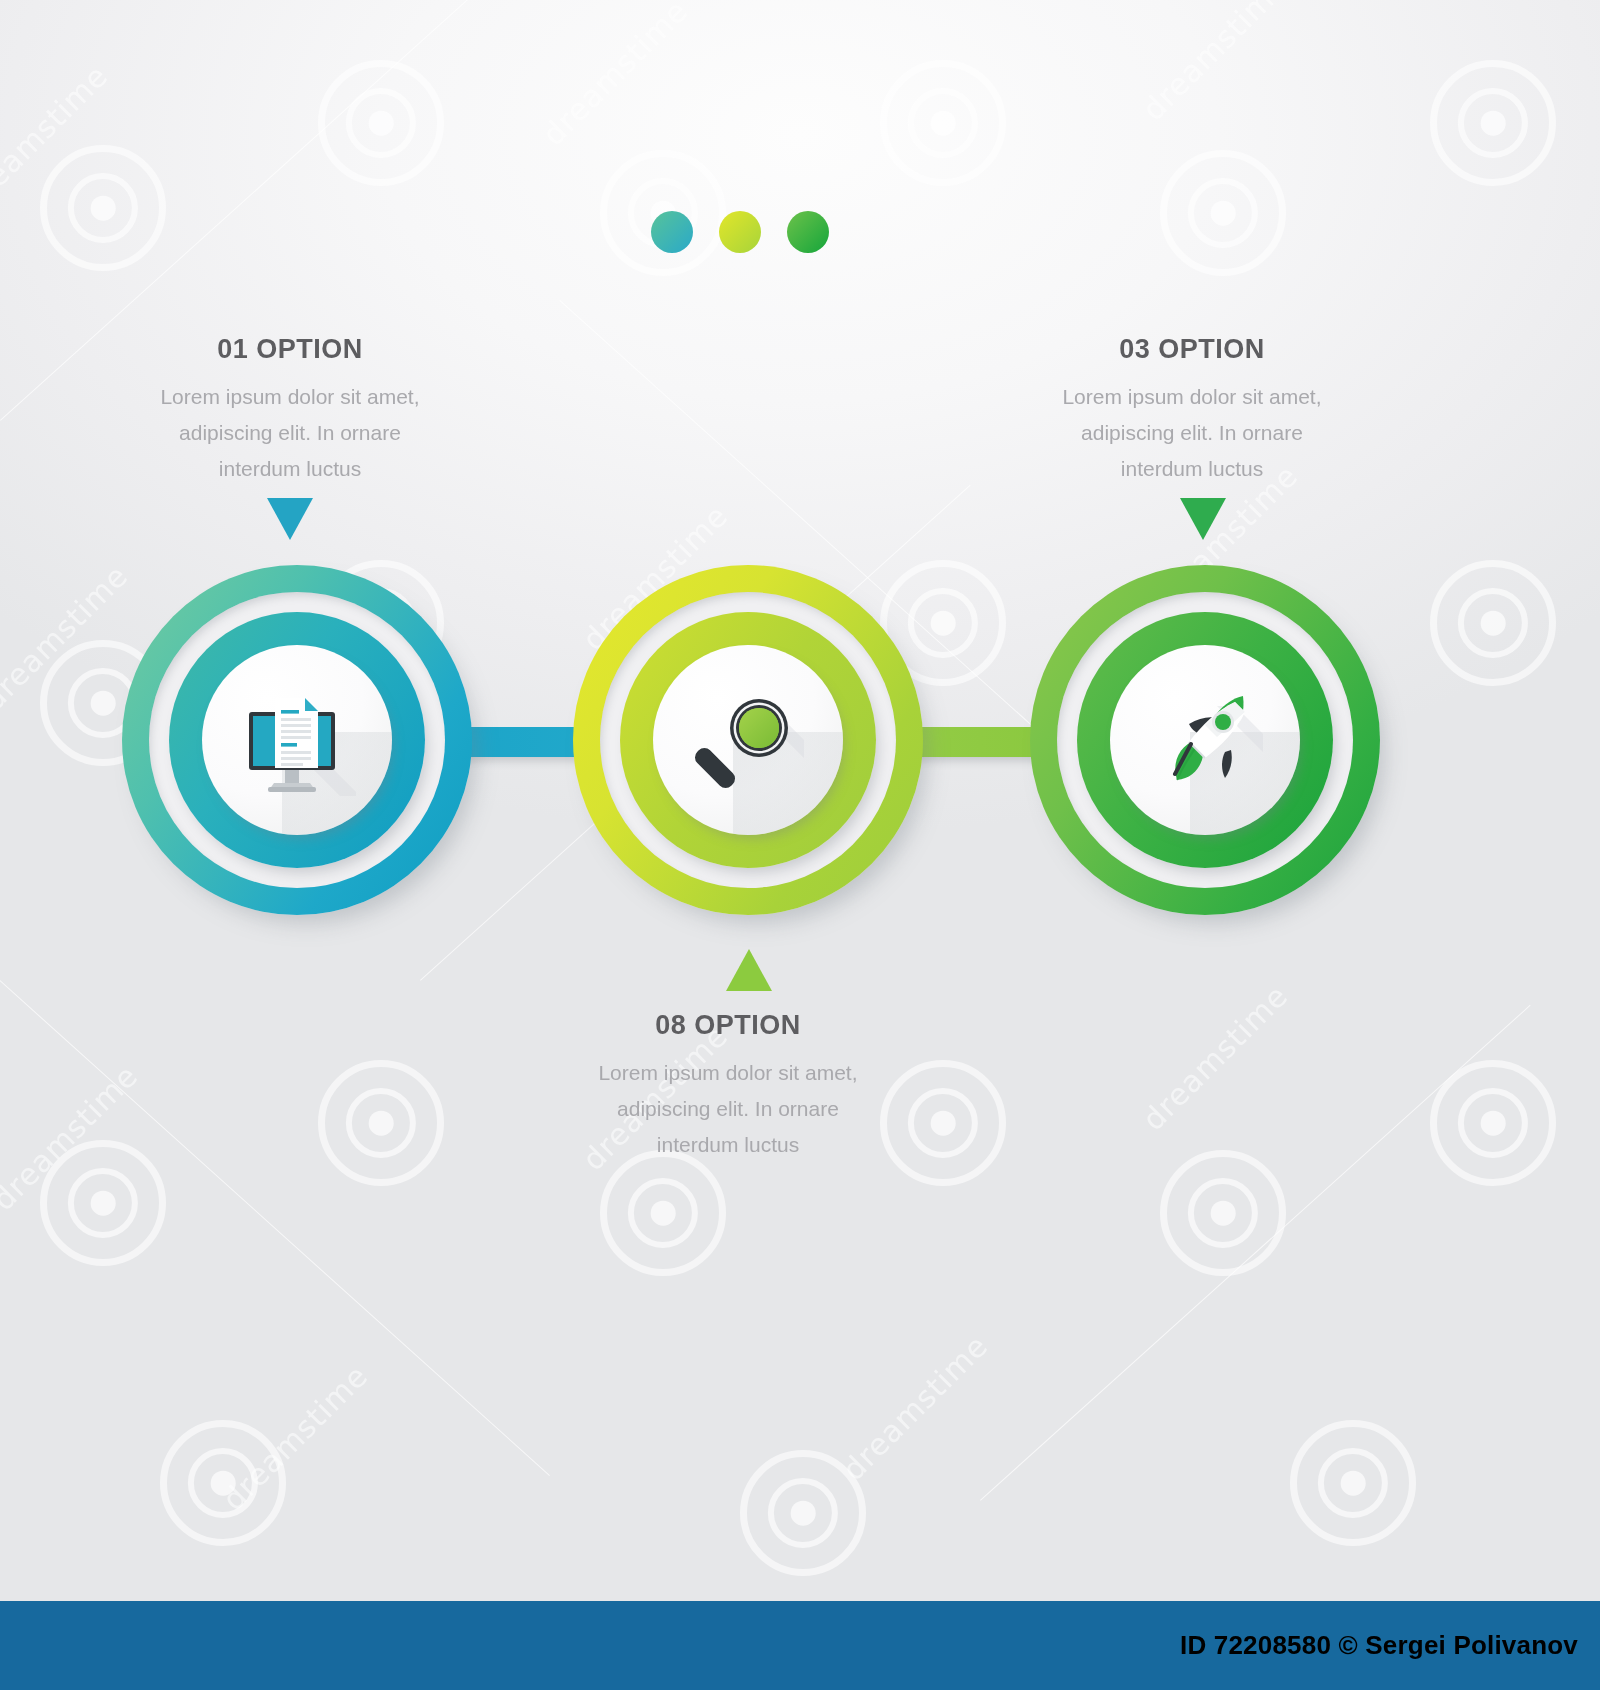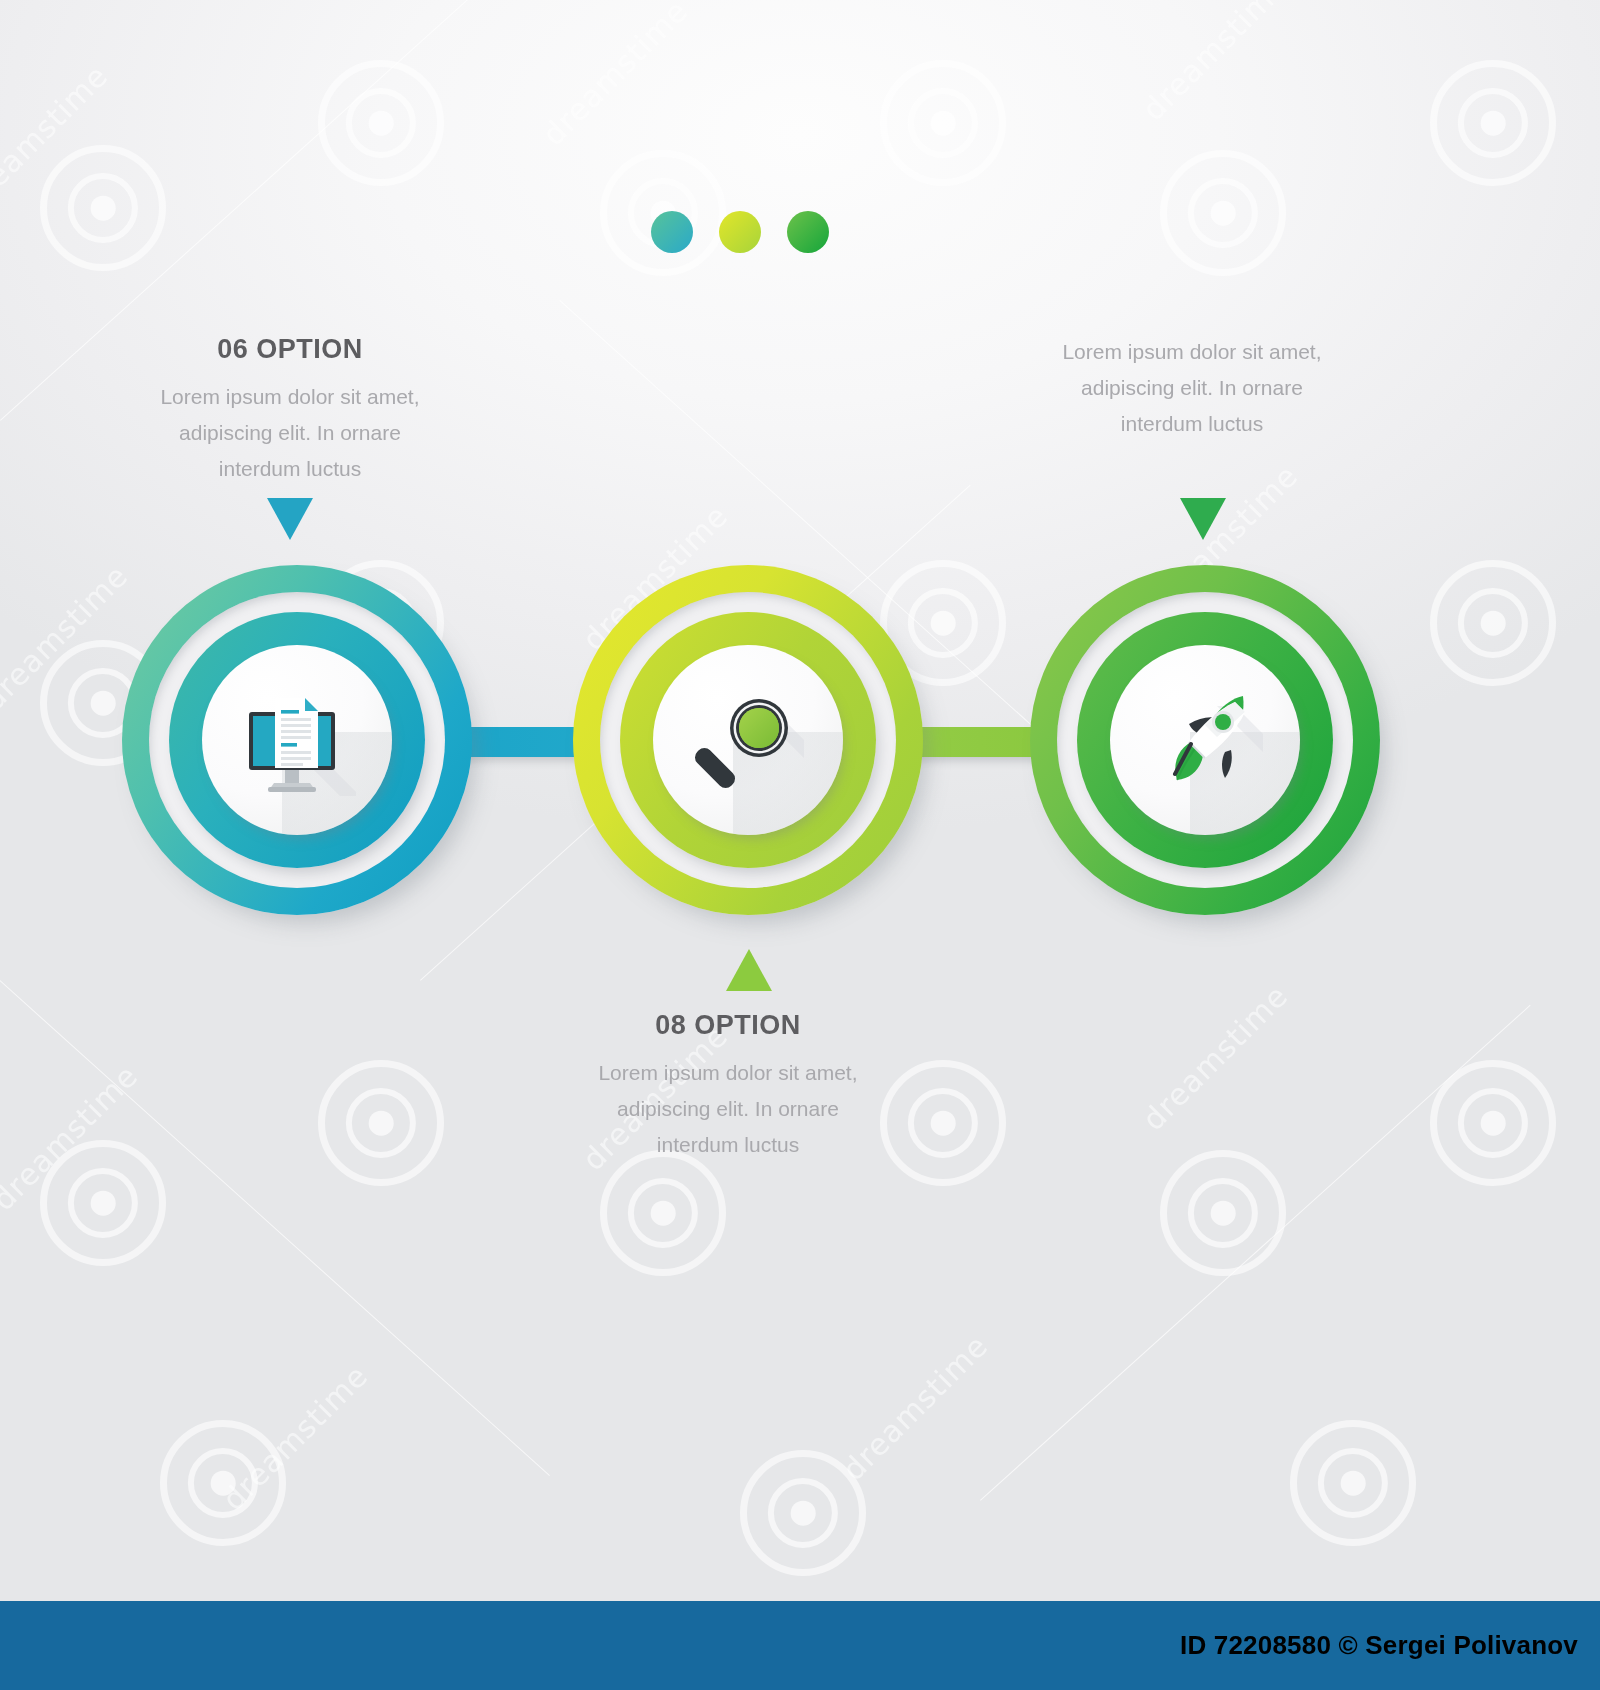--- a/index.html
+++ b/index.html
@@ -291,29 +291,30 @@
   </div>
 
 
   <div class="dots">
     <div class="dot dot-1"></div>
     <div class="dot dot-2"></div>
     <div class="dot dot-3"></div>
   </div>
 
   <div class="opt-block" id="opt1-block">
-    <div class="opt-title">06 OPTION</div>
+    <div class="opt-title">01 OPTION</div>
     <div class="opt-body">
       <span>Lorem ipsum dolor sit amet,</span>
       <span>adipiscing elit. In ornare</span>
       <span>interdum luctus</span>
     </div>
   </div>
 
   <div class="opt-block" id="opt3-block">
+    <div class="opt-title">03 OPTION</div>
     <div class="opt-body">
       <span>Lorem ipsum dolor sit amet,</span>
       <span>adipiscing elit. In ornare</span>
       <span>interdum luctus</span>
     </div>
   </div>
 
   <div class="opt-block" id="opt2-block">
     <div class="opt-title">08 OPTION</div>
     <div class="opt-body">

